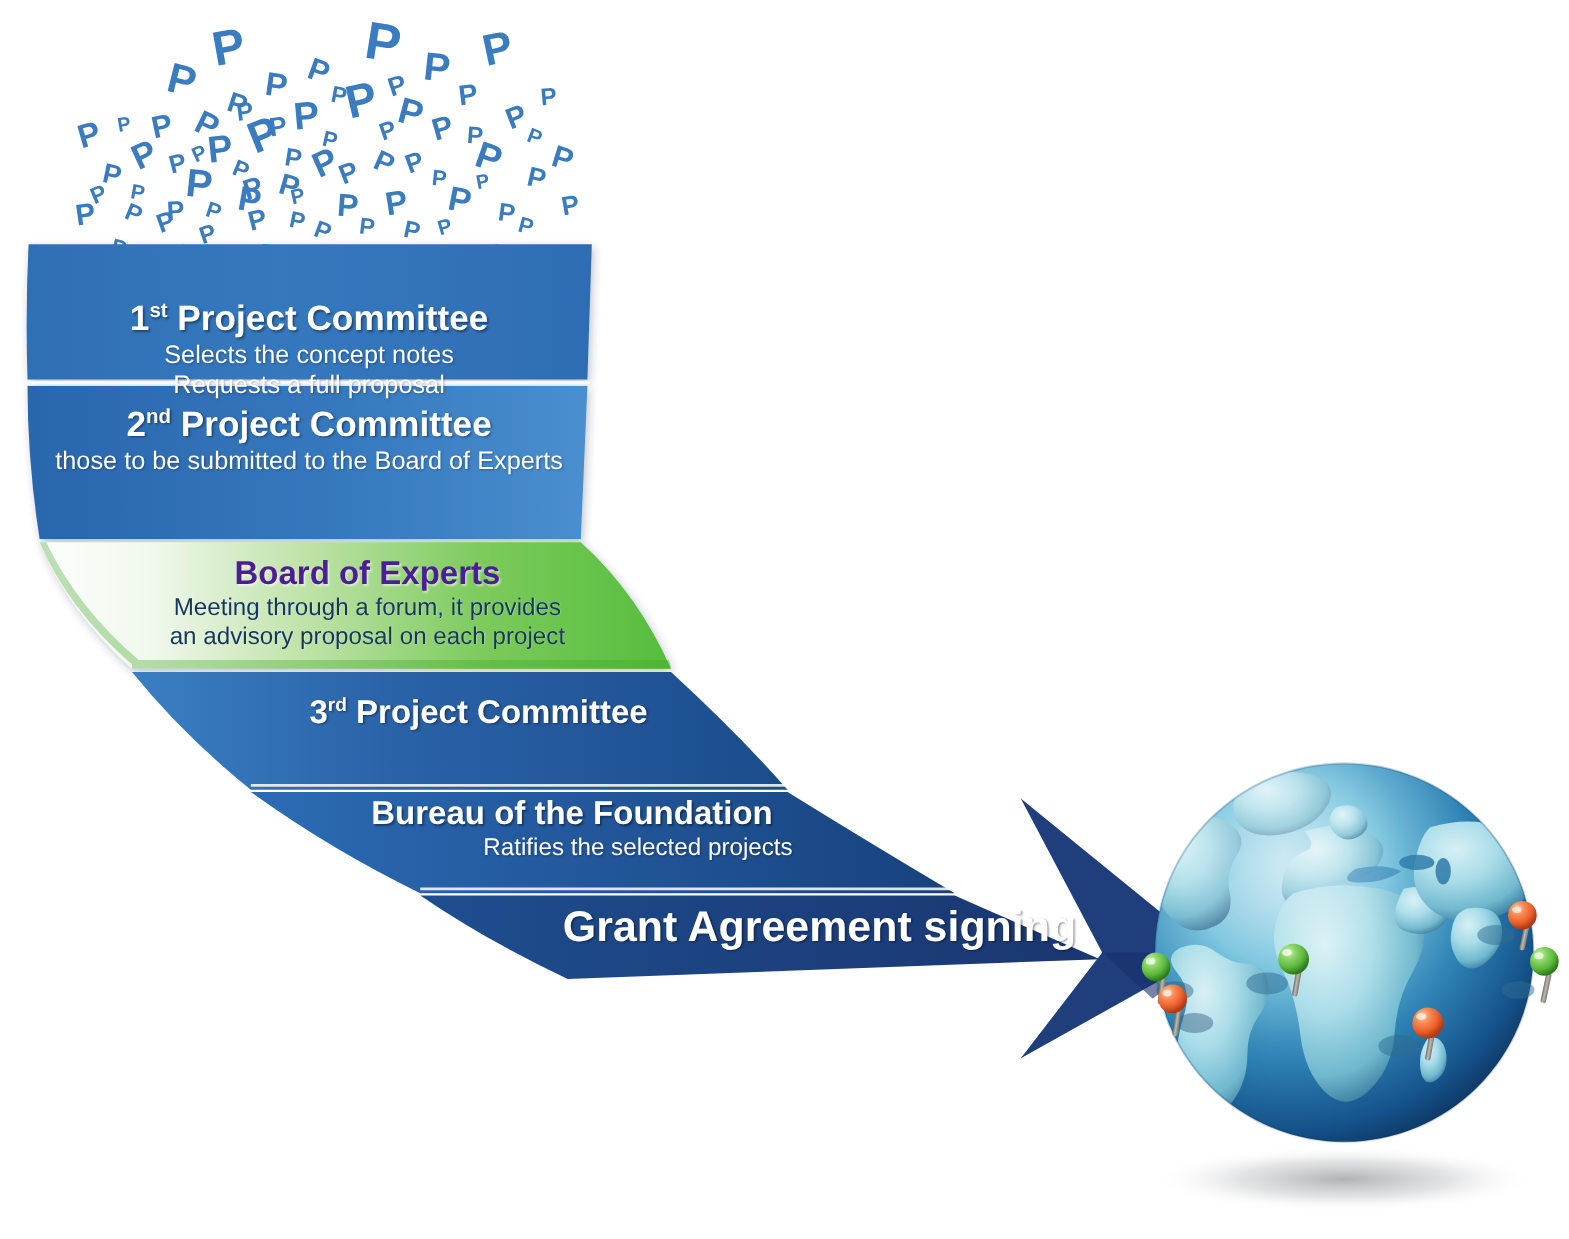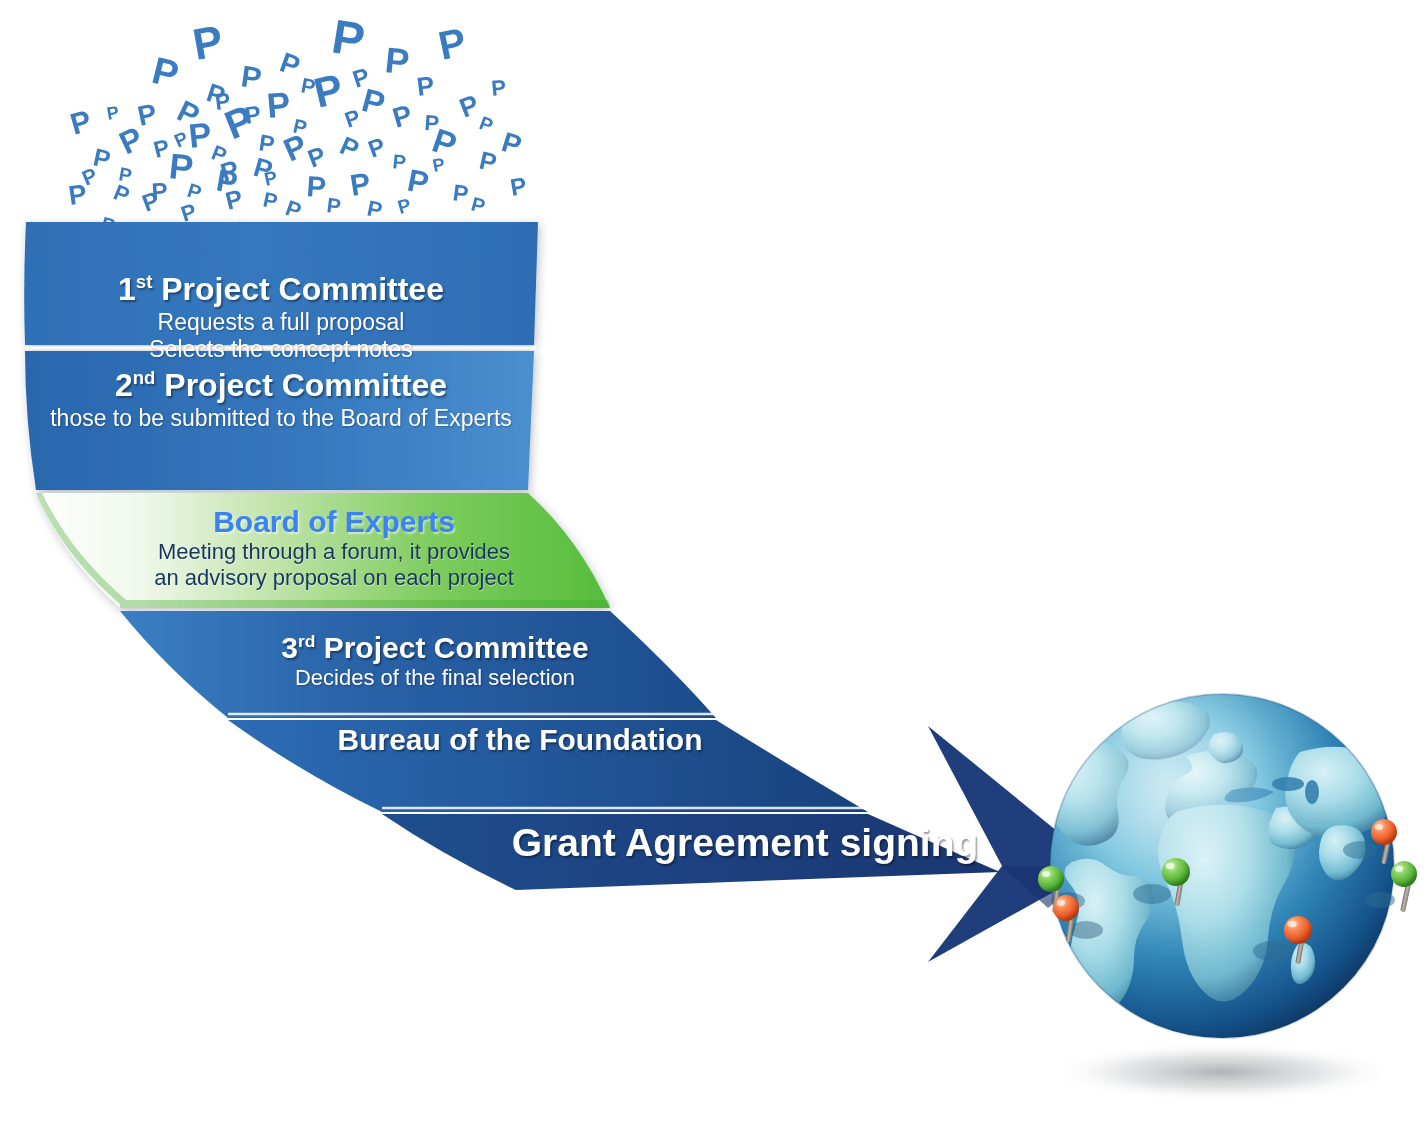--- a/index.html
+++ b/index.html
@@ -46,21 +46,21 @@
     line-height: 0;
   }
   .band-sub {
     font-size: 23px;
     color: #ffffff;
     text-shadow: 1px 1px 2px rgba(0,0,0,0.30);
     white-space: nowrap;
   }
   
   .green .band-title {
-    color: #3b82f6;
+    color: #4c1d95;
     text-shadow: 1.5px 1.5px 2px rgba(255,255,255,0.55);
   }
   .green .band-sub {
     color: #17365D;
     text-shadow: 0.5px 0.5px 1px rgba(255,255,255,0.5);
   }
 
   #t-band1 { left: 25px;  top: 232px; width: 512px; margin-top: 39px; }
   #t-band2 { left: 20px;  top: 367px; width: 522px; }
   #t-band3 { left: 60px;  top: 504px; width: 548px; }
@@ -387,41 +387,41 @@
         <ellipse cx="1380" cy="900" rx="15" ry="8" fill="#2E6C92" opacity="0.5"></ellipse>
         <rect x="1403" y="884" width="5" height="28" rx="2" fill="url(#gStem)" transform="rotate(12 1405 898)"></rect>
         <circle cx="1404" cy="874" r="13" fill="url(#gPinGreen)"></circle>
         <ellipse cx="1399" cy="869" rx="4.2" ry="3" fill="#ffffff" opacity="0.65"></ellipse>
       </g>
     </g>
   </svg>
 
   <div class="band-text" id="t-band1">
     <div class="band-title"><span>1</span><sup>st</sup><span> Project Committee</span></div>
+    <div class="band-sub">Selects the concept notes</div>
     <div class="band-sub">Requests a full proposal</div>
-    <div class="band-sub">Selects the concept notes</div>
   </div>
 
   <div class="band-text" id="t-band2">
     <div class="band-title"><span>2</span><sup>nd</sup><span> Project Committee</span></div>
     <div class="band-sub">those to be submitted to the Board of Experts</div>
   </div>
 
   <div class="band-text green" id="t-band3">
     <div class="band-title">Board of Experts</div>
     <div class="band-sub">Meeting through a forum, it provides</div>
     <div class="band-sub">an advisory proposal on each project</div>
   </div>
 
   <div class="band-text" id="t-band4">
     <div class="band-title"><span>3</span><sup>rd</sup><span> Project Committee</span></div>
-    <div class="band-sub">Decides of the final selection</div>
   </div>
 
   <div class="band-text" id="t-band5">
     <div class="band-title">Bureau of the Foundation</div>
+    <div class="band-sub align-right-pad">Ratifies the selected projects</div>
   </div>
 
   <div class="band-text" id="t-band6">
     <div class="band-title">Grant Agreement signing</div>
   </div>
 
 </div>
 
 </body></html>

